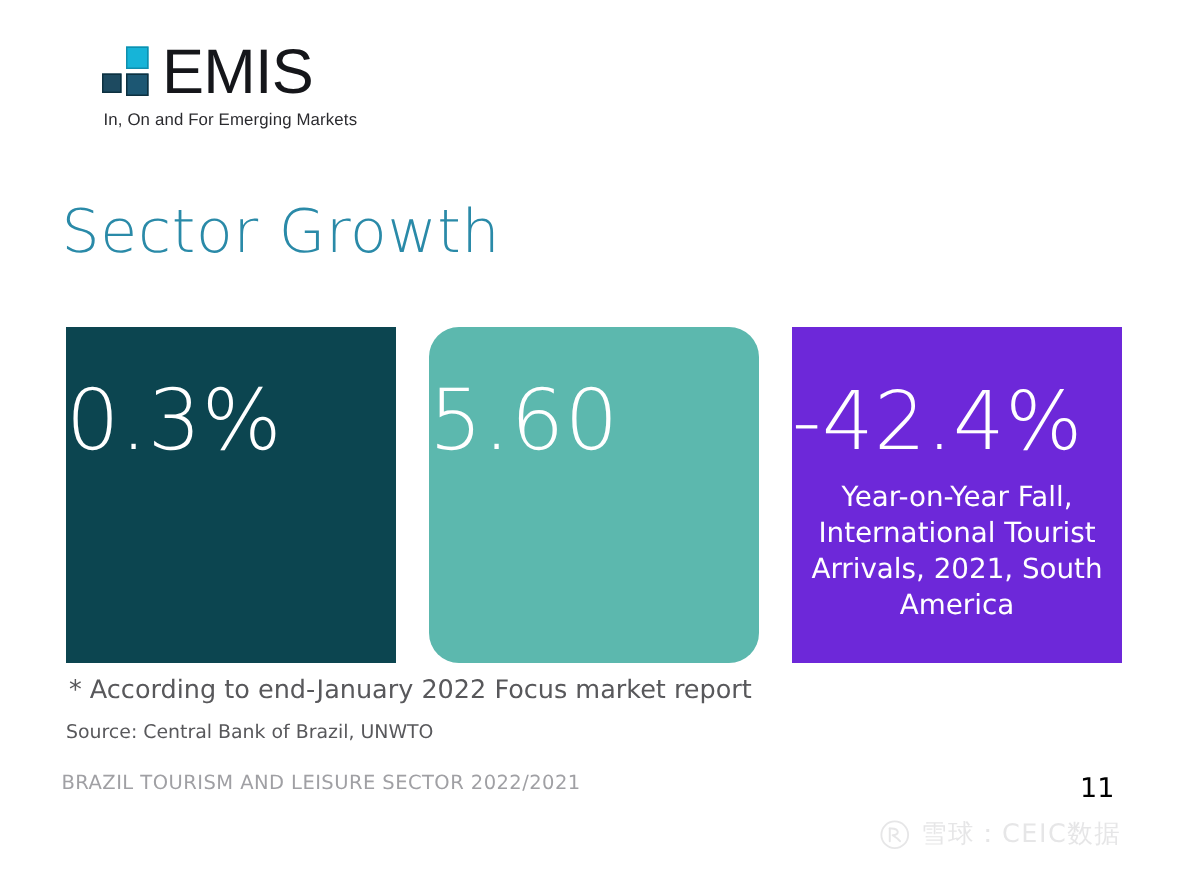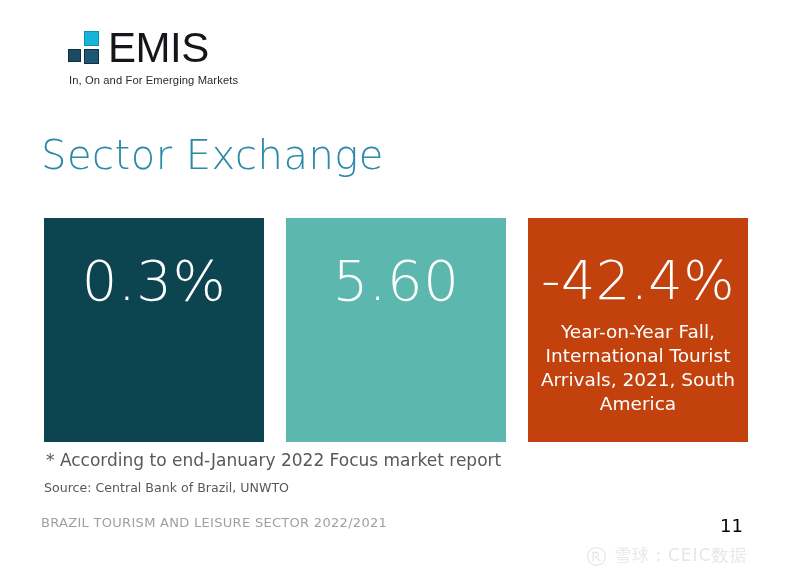--- a/index.html
+++ b/index.html
@@ -101,21 +101,21 @@
     top: 218px;
     width: 704px;
     height: 224px;
     display: flex;
     gap: 22px;
   }
   .card {
     flex: 1 1 0;
     display: flex;
     flex-direction: column;
-    align-items: center;
+    align-items: flex-start;
     justify-content: flex-start;
     padding-top: 32px;
     box-sizing: border-box;
     color: #ffffff;
   }
   .card-value {
     font-size: 56px;
     font-weight: 300;
     line-height: 62px;
     letter-spacing: 0.5px;
@@ -125,21 +125,21 @@
   .card-label {
     margin-top: 8px;
     font-size: 18.5px;
     font-weight: 400;
     line-height: 24px;
     text-align: center;
     padding: 0 10px;
     font-family: "DejaVu Sans", sans-serif;
   }
   .card-0 { background: #0c4550; }
-  .card-1 { background: #5cb8ae; }
+  .card-1 { background: #5cb8ae; border-radius: 20px; }
   .card-2 { background: #6a7898; }
 
   .card-2 .card-value { font-size: 54px; }
 
   
   #footnote-star {
     position: absolute;
     left: 46px;
     top: 450px;
     font-size: 17px;
@@ -207,30 +207,30 @@
 <div id="logo-block">
   <div id="logo-mark">
     <div class="sq sq-small" style="background: rgb(29, 74, 96);"></div>
     <div class="sq sq-bottom" style="background: rgb(28, 87, 115);"></div>
     <div class="sq sq-top" style="background: rgb(22, 180, 216);"></div>
   </div>
   <div id="logo-text">EMIS</div>
   <div id="logo-tagline">In, On and For Emerging Markets</div>
 </div>
 
-<div id="page-title" style="color: rgb(42, 138, 168);">Sector Exchange</div>
+<div id="page-title" style="color: rgb(42, 138, 168);">Sector Growth</div>
 
 <div id="cards">
   <div class="card card-0" style="background: rgb(12, 69, 80);">
     <div class="card-value">0.3%</div>
   </div>
   <div class="card card-1" style="background: rgb(92, 184, 174);">
     <div class="card-value">5.60</div>
   </div>
-  <div class="card card-2" style="background: #c2410c;">
+  <div class="card card-2" style="background: #6d28d9;">
     <div class="card-value">-42.4%</div>
     <div class="card-label">Year-on-Year Fall, International Tourist Arrivals, 2021, South America</div>
   </div>
 </div>
 
 <div id="footnote-star">* According to end-January 2022 Focus market report</div>
 <div id="footnote-source">Source:  Central Bank of Brazil, UNWTO</div>
 
 <div id="footer-report">
   <div class="line1">BRAZIL TOURISM AND LEISURE SECTOR 2022/2021</div>

